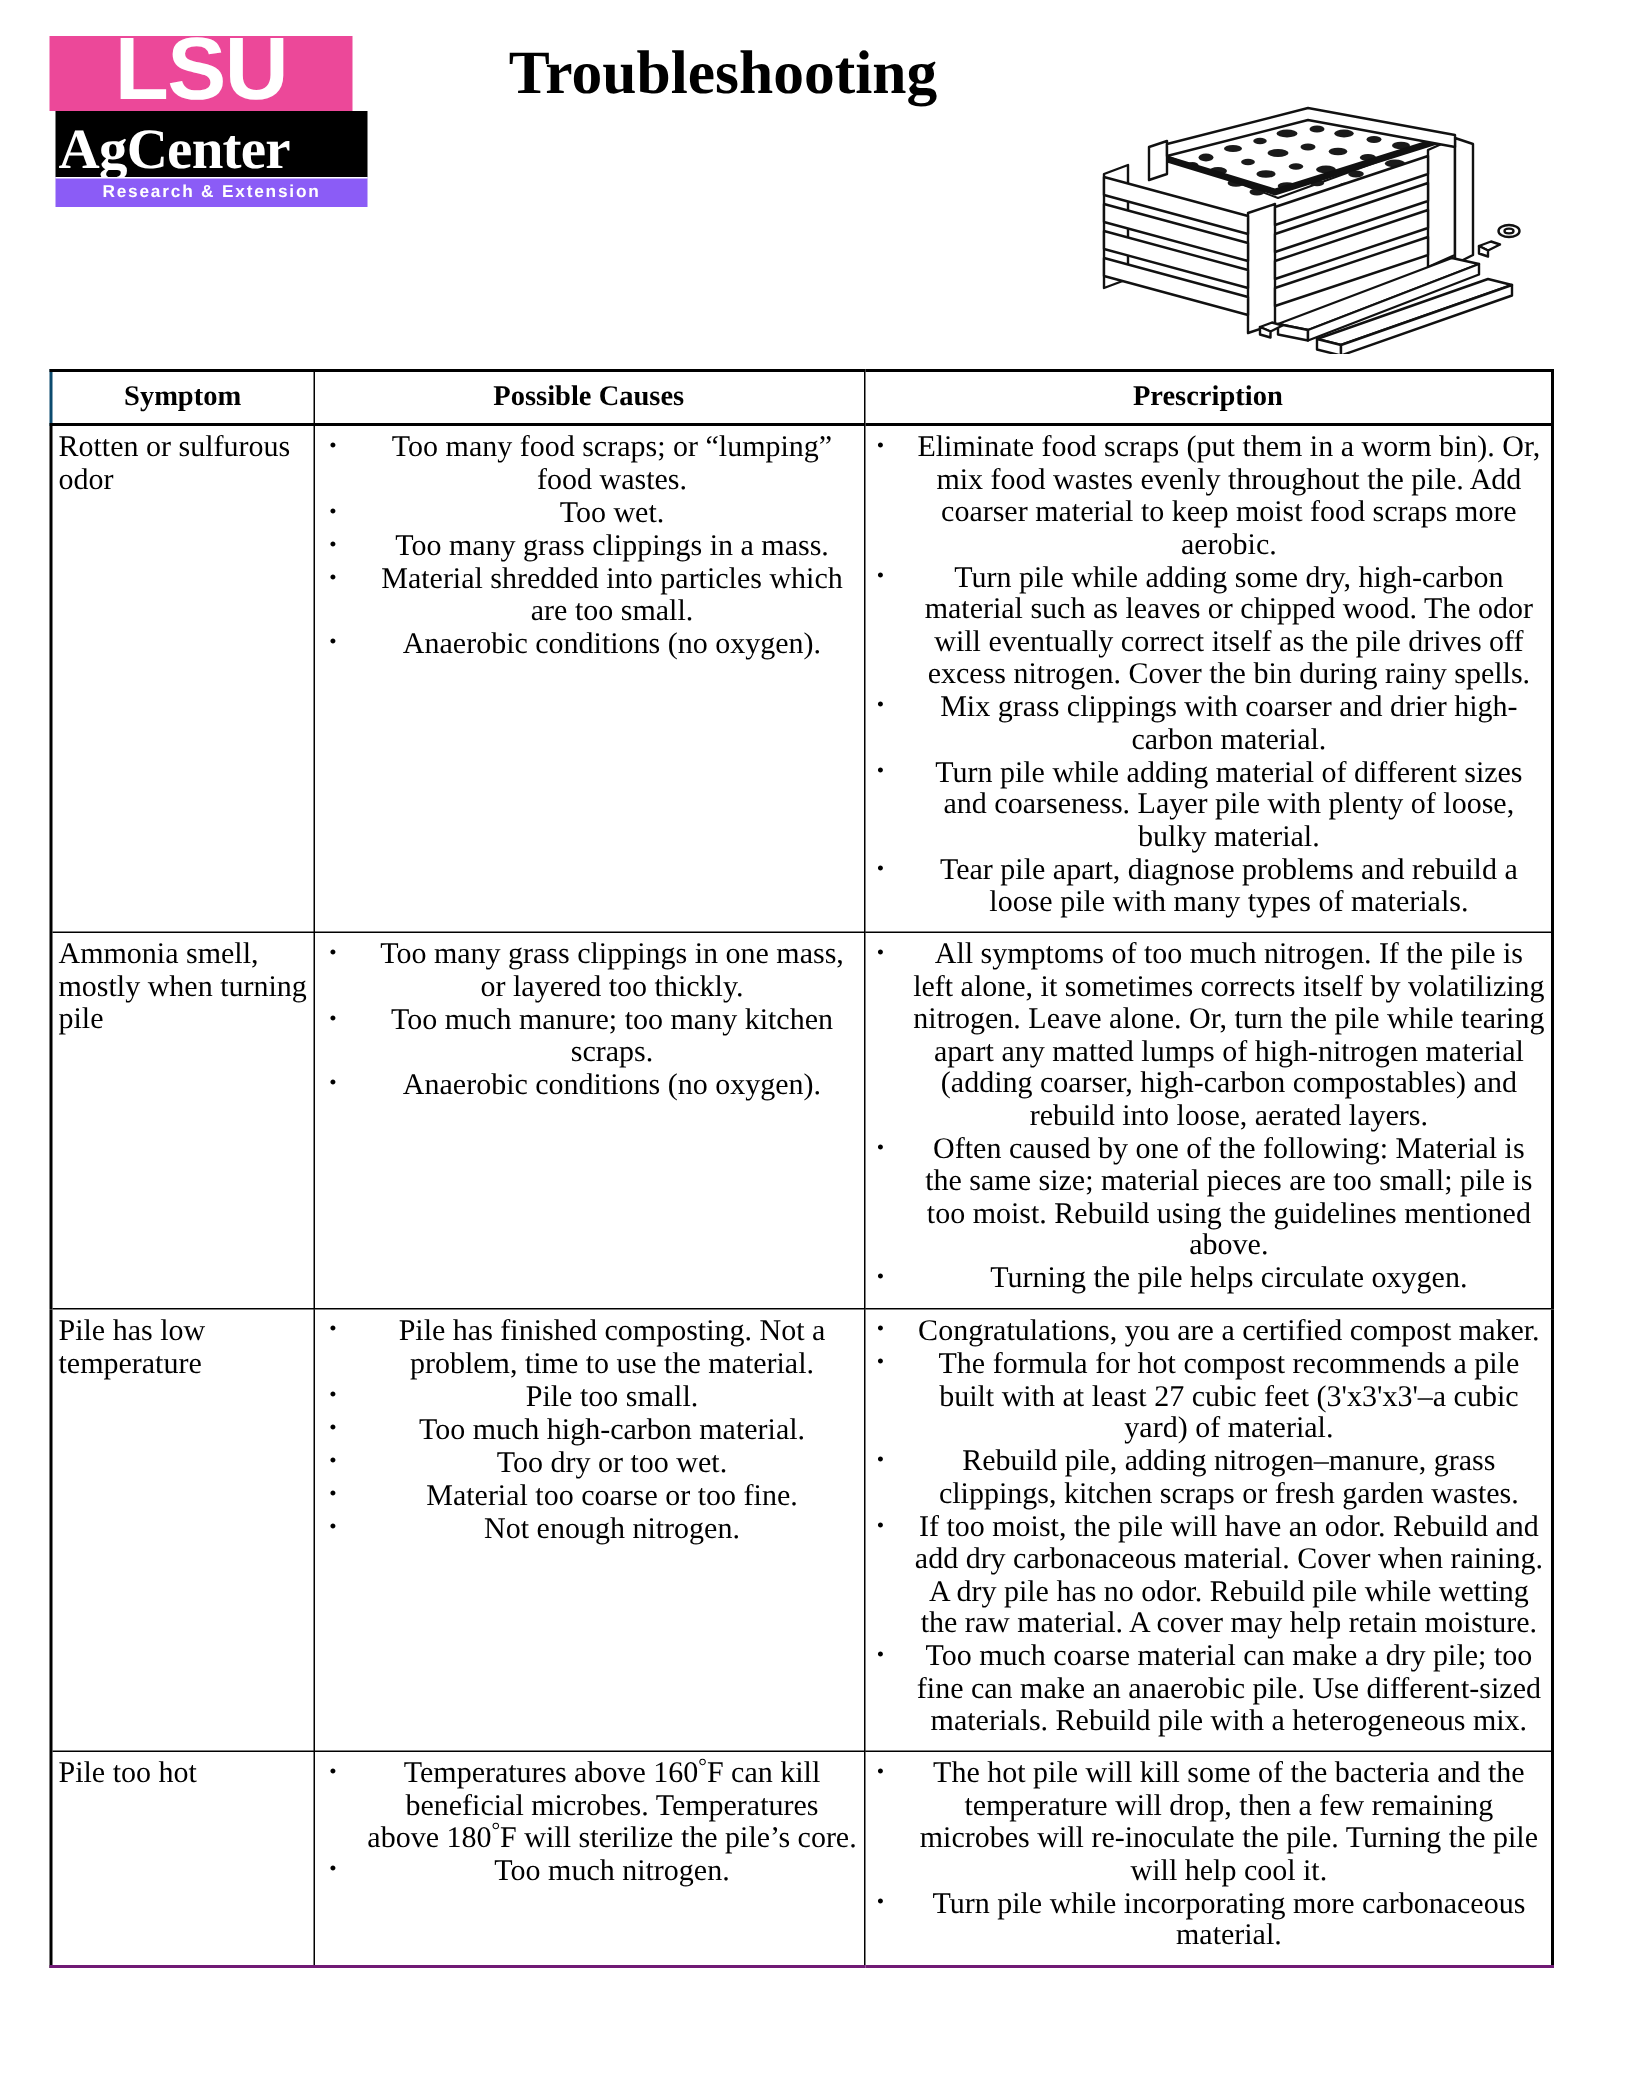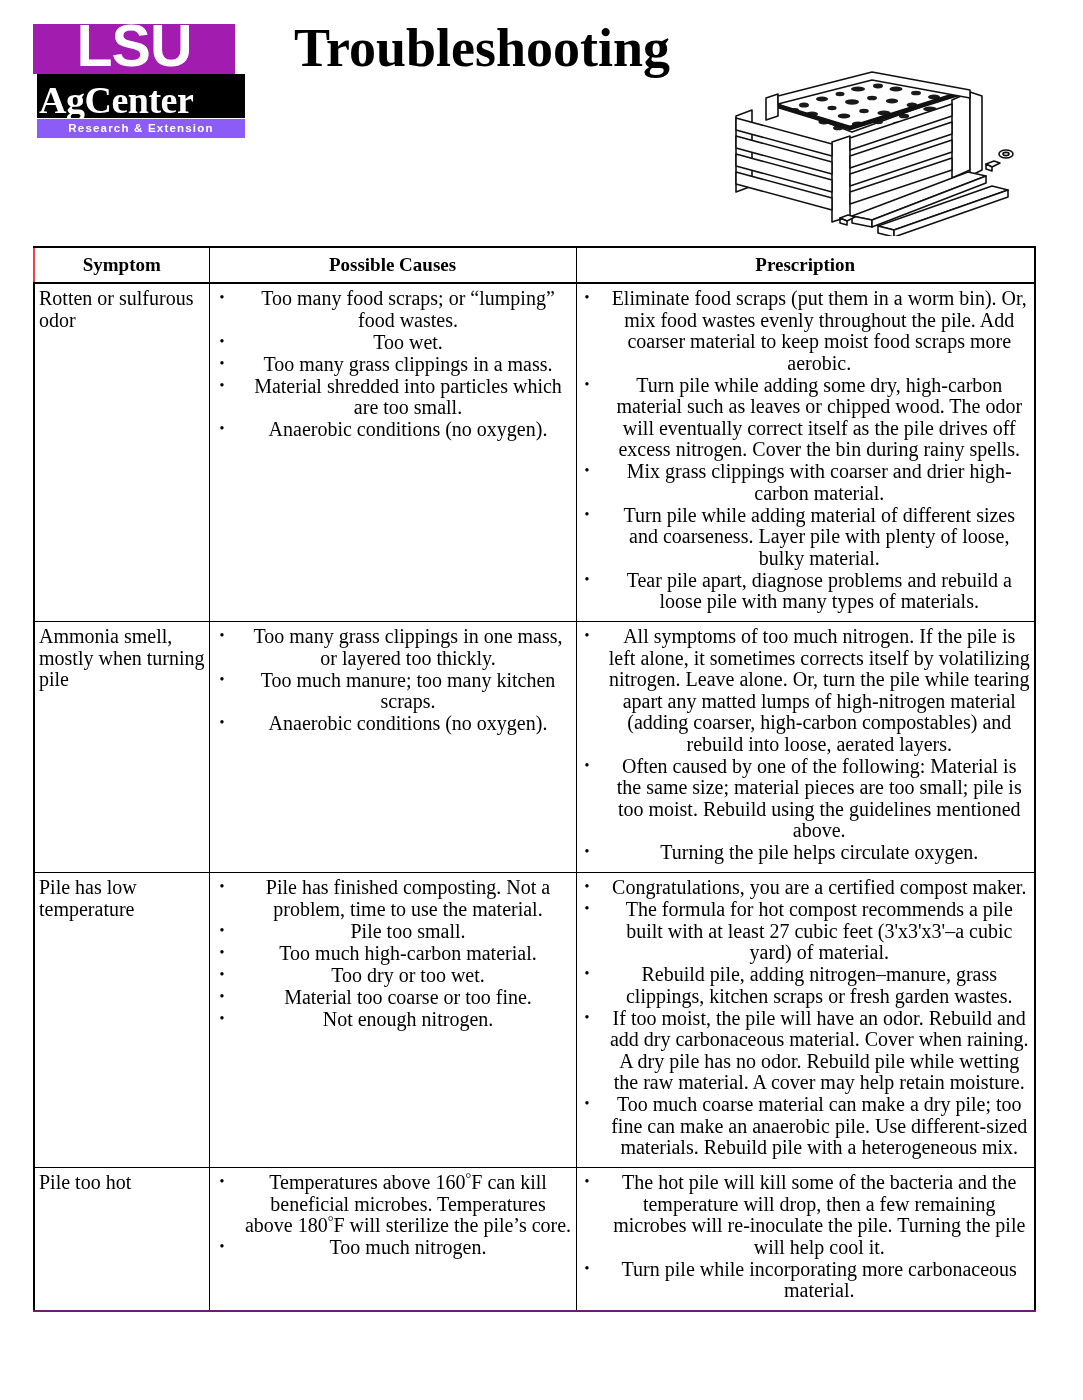--- a/index.html
+++ b/index.html
@@ -32,21 +32,21 @@
     top: 24px;
     width: 212px;
     height: 117px;
   }
   #logo-lsu {
     position: absolute;
     left: 0;
     top: 0;
     width: 202px;
     height: 50px;
-    background: #a21caf;
+    background: #ec4899;
   }
   #logo-lsu-text {
     position: absolute;
     left: 0;
     top: -9px;
     width: 202px;
     text-align: center;
     font-family: "Liberation Sans", sans-serif;
     font-weight: bold;
     font-size: 59px;
@@ -104,21 +104,21 @@
 
   
   #title {
     position: absolute;
     left: 262px;
     top: 22px;
     width: 440px;
     text-align: center;
     font-family: "Liberation Serif", serif;
     font-weight: bold;
-    font-size: 54px;
+    font-size: 41px;
     line-height: 53px;
   }
   #title .tline { display: block; }
 
   
   #bin-illustration {
     position: absolute;
     left: 700px;
     top: 58px;
     width: 330px;
@@ -148,21 +148,21 @@
   }
   table.tbl thead th {
     border-top: 2px solid #000;
     border-bottom: 2px solid #000;
     text-align: center;
     font-weight: bold;
     font-size: 19px;
     line-height: 22px;
     padding: 6px 4px 6px 4px;
   }
-  table.tbl thead th.h1 { border-left: 2px solid #ef4444; }
+  table.tbl thead th.h1 { border-left: 2px solid #0c4a6e; }
   table.tbl thead th.h3 { border-right: 2px solid #000; }
 
   table.tbl tbody td { font-size: 20px; }
   table.tbl tbody td.symcell {
     border-left: 2px solid #000;
     padding: 4px 2px 8px 4px;
     line-height: 21.5px;
   }
   table.tbl tbody td.listcell {
     padding: 4px 4px 8px 0px;

